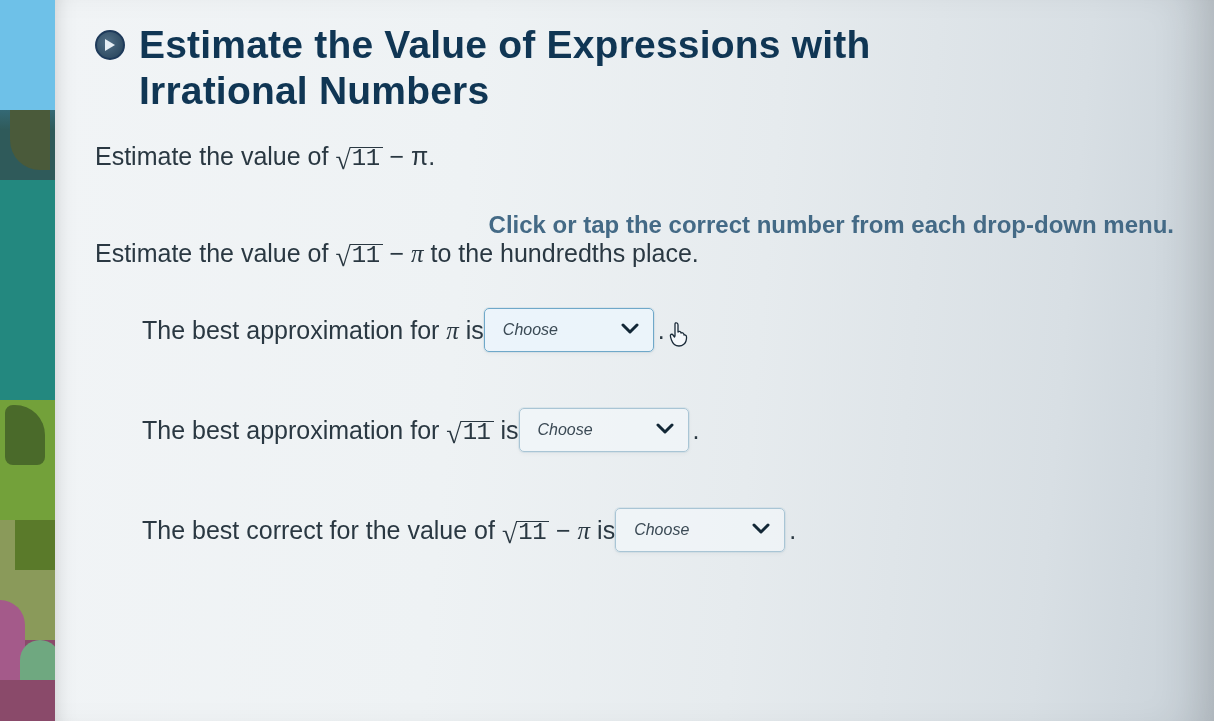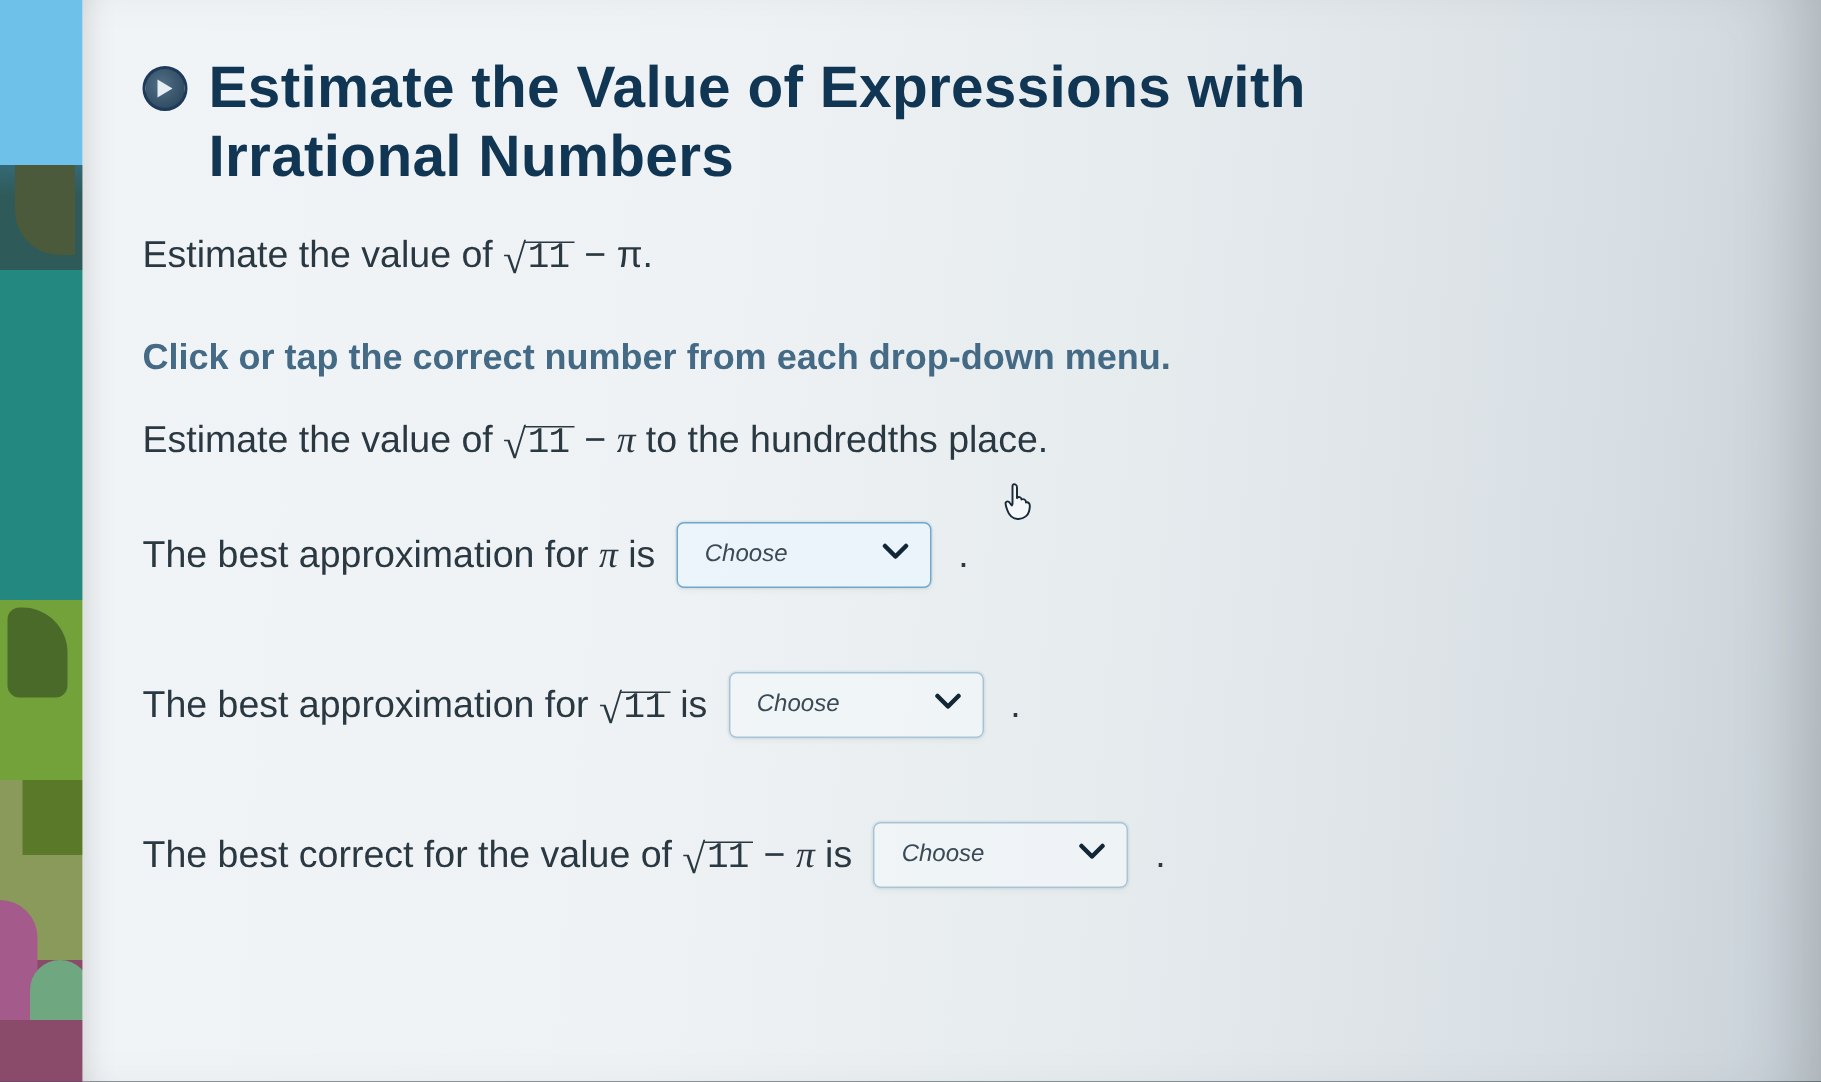--- a/index.html
+++ b/index.html
@@ -29,21 +29,21 @@
     .left-strip .b7 { left:20px; top:640px; width:40px; height:40px; background:#6fa880; border-radius:20px 20px 0 0;}
     .left-strip .b8 { left:0; top:600px; width:25px; height:80px; background:#a45a8a; border-radius: 0 40px 0 0;}
     .left-strip .b9 { left:15px; top:520px; width:45px; height:50px; background:#5a7a2a; }
     .panel {
       position: absolute;
       left: 55px;
       top: 0;
       width: 1159px;
       height: 721px;
       background: linear-gradient(95deg, #f1f4f6 0%, #eef2f4 35%, #e6ebee 60%, #d8dfe4 85%, #c8d1d8 100%);
-      padding: 30px 40px 20px 40px;
+      padding: 16px 40px 20px 40px;
       box-shadow: inset 20px 0 25px -25px rgba(0,0,0,0.25), inset -40px 0 50px -30px rgba(0,0,0,0.18);
     }
     .title-row {
       display: flex;
       align-items: flex-start;
       gap: 14px;
       margin-top: 6px;
     }
     .play-badge {
       flex: 0 0 auto;
@@ -69,34 +69,34 @@
     .section { margin-top: 28px; }
     .intro {
       font-size: 25px;
       color: #2a3842;
       margin-bottom: 40px;
     }
     .instruction {
       font-size: 24px;
       color: #446a86;
       font-weight: 600;
-      margin-bottom: 26px;
+      text-align: right;
     }
     .prompt {
       font-size: 25px;
       color: #2a3842;
       margin-bottom: 40px;
     }
     .row {
       display: flex;
       align-items: center;
-      gap: 14px;
       font-size: 25px;
       color: #2a3842;
       margin-bottom: 56px;
+      margin-left: 47px;
     }
     .row .label { white-space: nowrap; }
     .dropdown {
       position: relative;
       border: 1.8px solid #a9c5d5;
       background: rgba(243,247,250,0.65);
       border-radius: 5px;
       padding: 12px 44px 12px 18px;
       font-size: 16px;
       font-style: italic;

